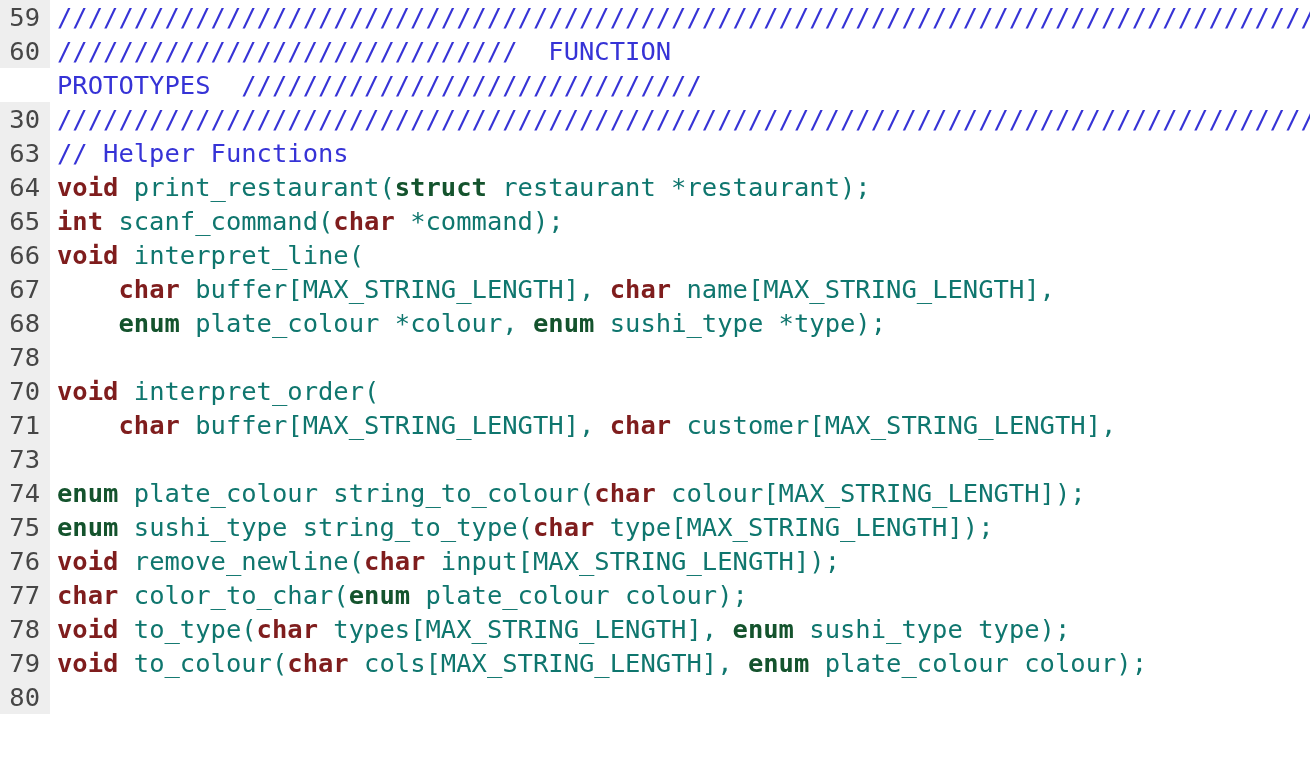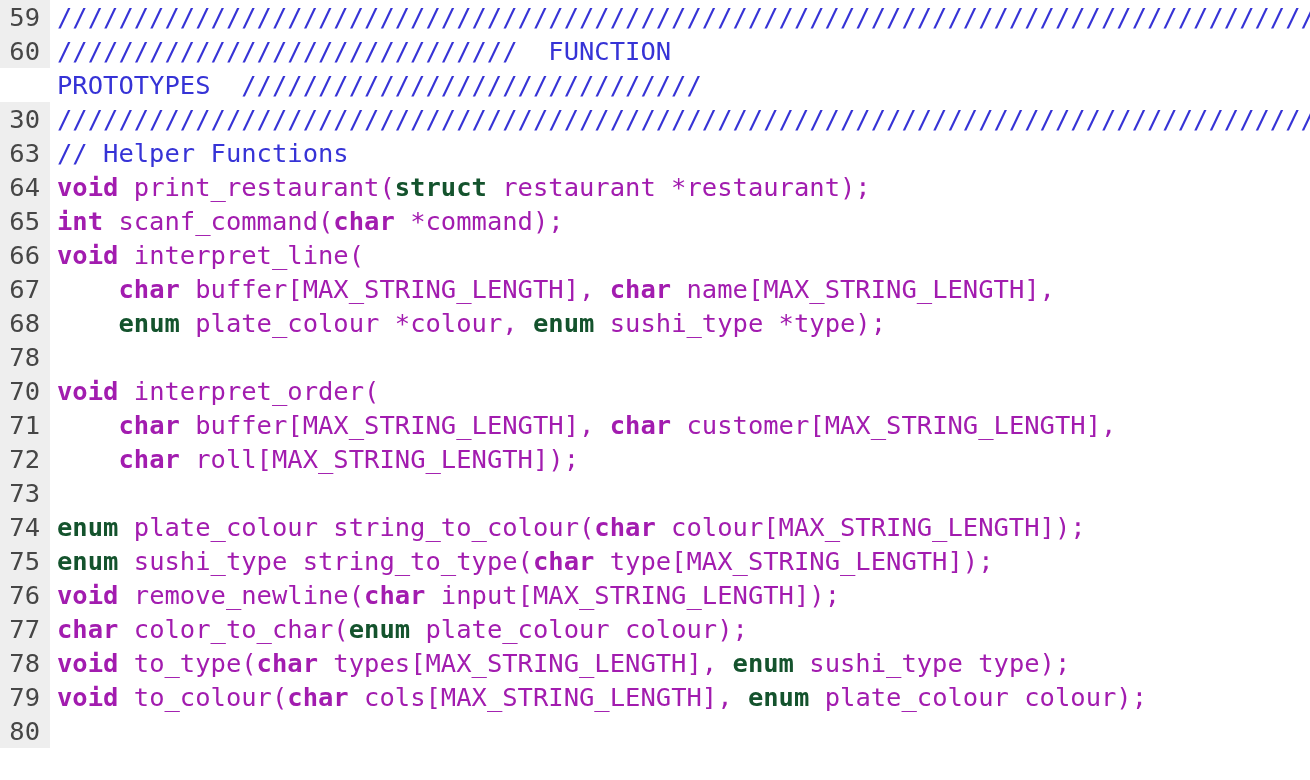--- a/index.html
+++ b/index.html
@@ -37,23 +37,23 @@
     user-select: none;
   }
   .code {
     flex: 1 1 auto;
     padding-left: 7px;
     white-space: pre;
     overflow: hidden;
     color: #323232;
   }
   .seg-comment { color: #3633d6; }
-  .seg-type    { color: #a21caf; font-weight: bold; }
+  .seg-type    { color: #7f1d1d; font-weight: bold; }
   .seg-keyword { color: #14532d; font-weight: bold; }
-  .seg-plain   { color: #a21caf; }
+  .seg-plain   { color: #0f766e; }
 </style>
 </head>
 <body>
 
 <div class="editor">
   <div id="rows-root">
       <div class="row">
         <div class="gutter">59</div>
         <div class="code"><span class="seg-comment">///////////////////////////////////////////////////////////////////////////////////////////////</span></div>
       </div>
@@ -99,24 +99,20 @@
       </div>
       <div class="row">
         <div class="gutter">70</div>
         <div class="code"><span class="seg-type">void</span><span class="seg-plain"> interpret_order(</span></div>
       </div>
       <div class="row">
         <div class="gutter">71</div>
         <div class="code"><span class="seg-plain">    </span><span class="seg-type">char</span><span class="seg-plain"> buffer[MAX_STRING_LENGTH], </span><span class="seg-type">char</span><span class="seg-plain"> customer[MAX_STRING_LENGTH],</span></div>
       </div>
       <div class="row">
-        <div class="gutter">72</div>
-        <div class="code"><span class="seg-plain">    </span><span class="seg-type">char</span><span class="seg-plain"> roll[MAX_STRING_LENGTH]);</span></div>
-      </div>
-      <div class="row">
         <div class="gutter">73</div>
         <div class="code"></div>
       </div>
       <div class="row">
         <div class="gutter">74</div>
         <div class="code"><span class="seg-keyword">enum</span><span class="seg-plain"> plate_colour string_to_colour(</span><span class="seg-type">char</span><span class="seg-plain"> colour[MAX_STRING_LENGTH]);</span></div>
       </div>
       <div class="row">
         <div class="gutter">75</div>
         <div class="code"><span class="seg-keyword">enum</span><span class="seg-plain"> sushi_type string_to_type(</span><span class="seg-type">char</span><span class="seg-plain"> type[MAX_STRING_LENGTH]);</span></div>

